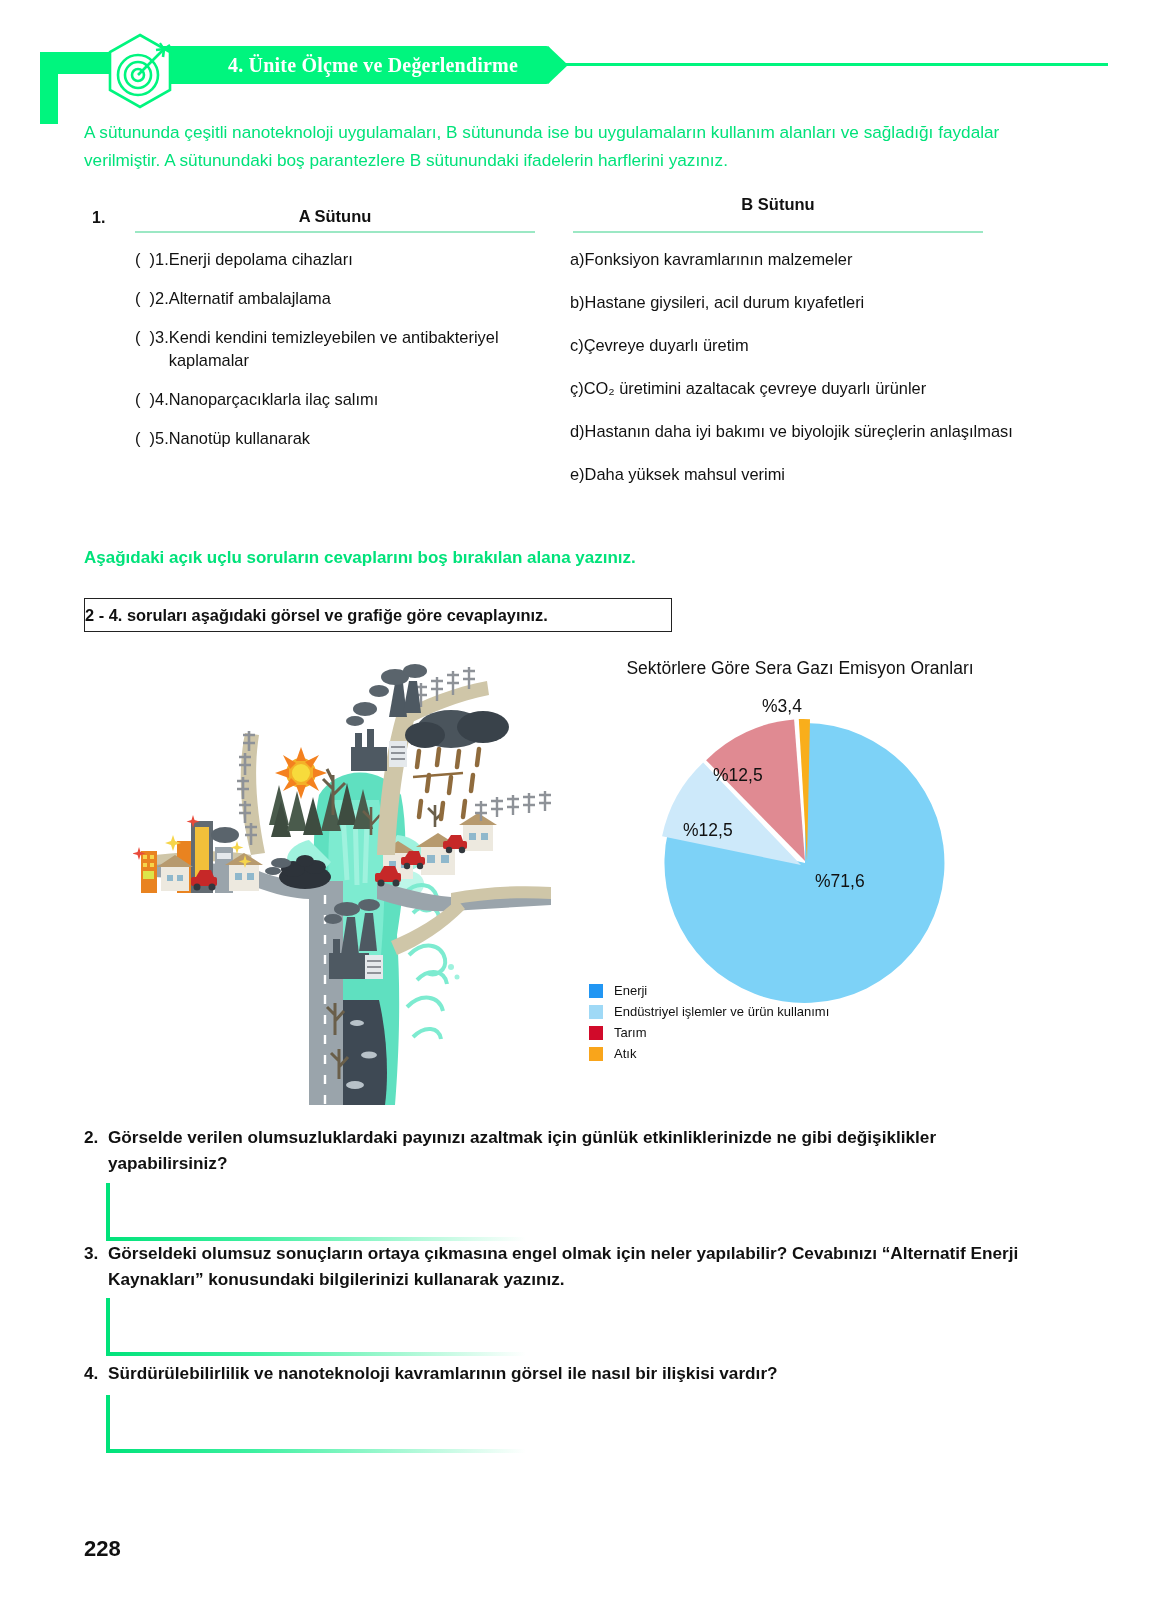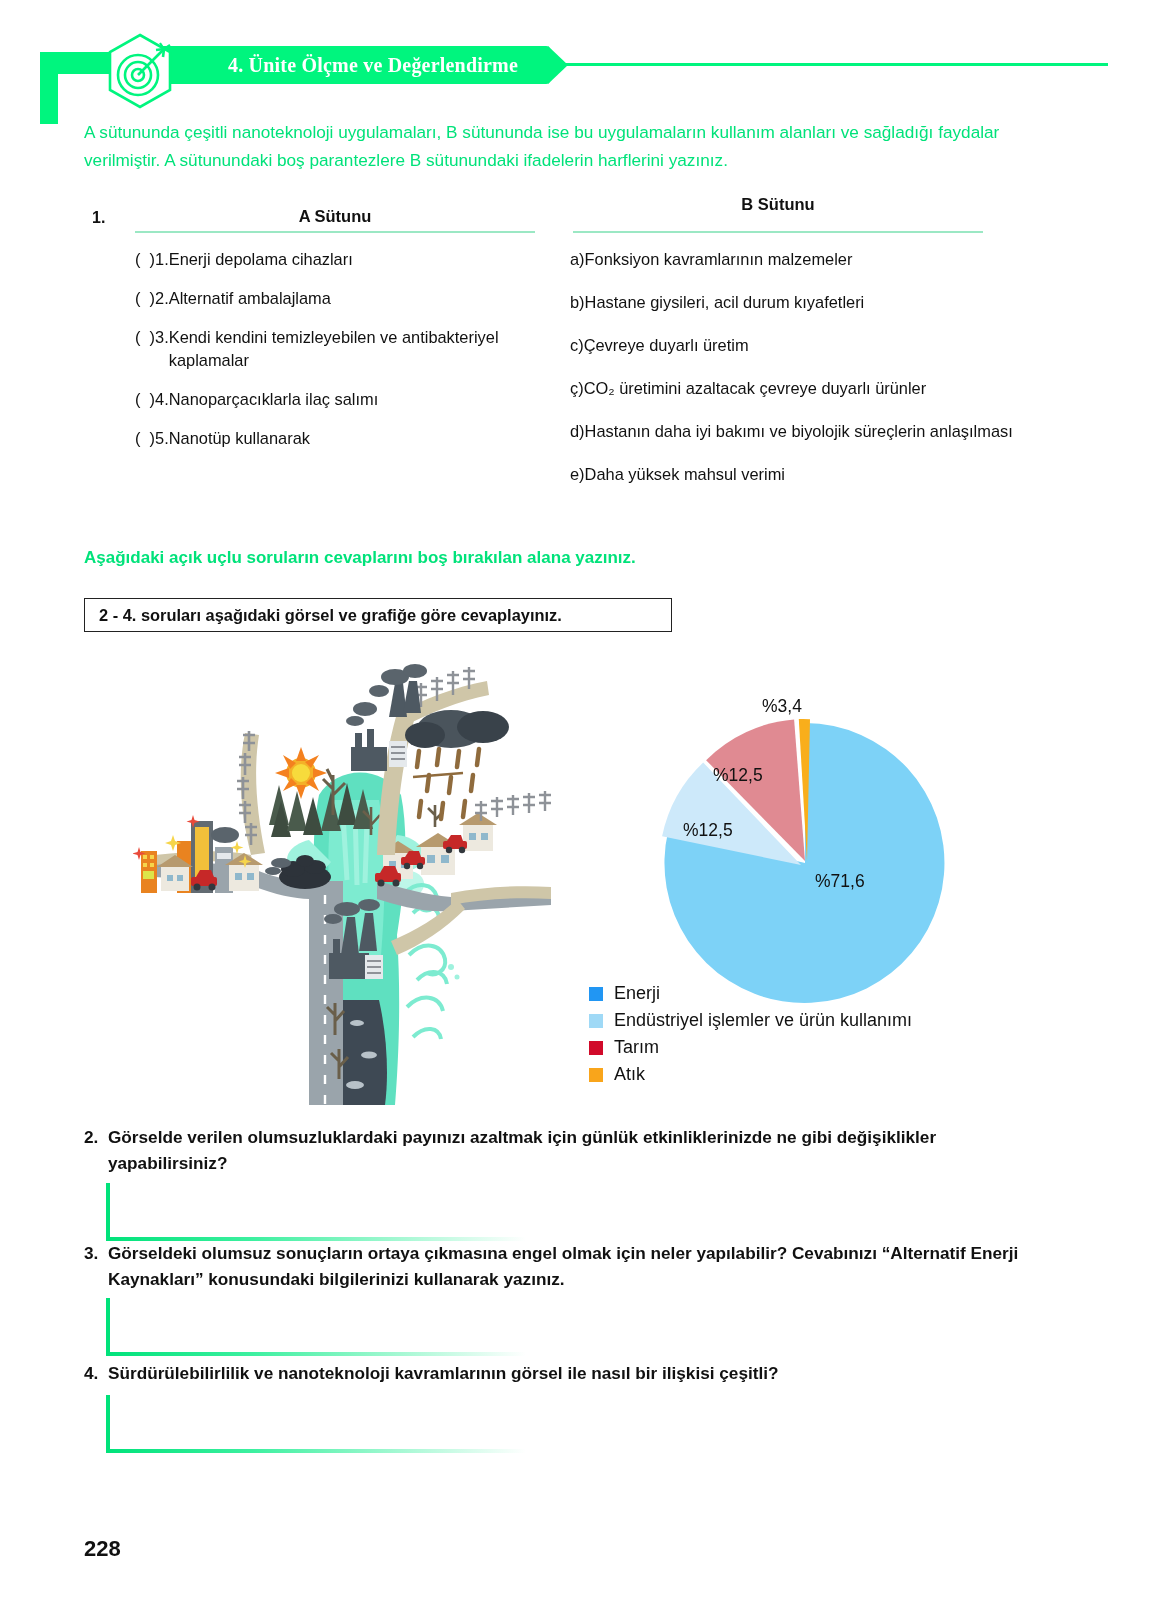--- a/index.html
+++ b/index.html
@@ -164,21 +164,20 @@
   }
   .boxed-note {
     position: absolute;
     left: 84px;
     top: 598px;
     width: 588px;
     height: 34px;
     border: 1.6px solid #222;
     display: flex;
     align-items: center;
-    padding-left: 14px;
     box-sizing: border-box;
     font-size: 16.4px;
     font-weight: bold;
     color: #111;
   }
 
   
   .illus {
     position: absolute;
     left: 133px;
@@ -218,21 +217,21 @@
 
   .legend {
     position: absolute;
     left: 14px;
     top: 328px;
   }
   .legend-row {
     display: flex;
     align-items: center;
     margin-bottom: 6px;
-    font-size: 18px;
+    font-size: 13px;
     color: #111;
   }
   .legend-swatch {
     width: 14px;
     height: 14px;
     flex: none;
     margin-right: 11px;
   }
 
   
@@ -619,20 +618,21 @@
 
   <g stroke="#6A5F4A" stroke-width="3" fill="none">
     <path d="M202 380 L202 348 M202 360 L194 352 M202 366 L211 356"></path>
     <path d="M206 424 L206 394 M206 406 L198 398 M206 412 L215 402"></path>
   </g>
 
   <path d="M258 286 C282 276 306 262 324 244 L332 254 C312 274 288 290 264 300 Z" fill="#CFC6A8"></path>
 </svg>
 
 <div class="chart-wrap">
+  <div class="chart-title">Sektörlere Göre Sera Gazı Emisyon Oranları</div>
 
   <svg class="pie-svg" width="300" height="300" viewBox="0 0 300 300">
 
     <path d="M150 150 L150 10 A140 140 0 1 1 13.3 117.4 Z" fill="#7DD2F7"></path>
 
     <path d="M146 152 L7.1 123.3 A140 140 0 0 1 48.2 49.5 Z" fill="#CDE9FA"></path>
 
     <path d="M150 148 L51.1 47.2 A140 140 0 0 1 139.1 6.4 Z" fill="#E08A92"></path>
 
     <path d="M152 148 L143.8 6.1 A140 140 0 0 1 155 6.2 Z" fill="#F9AE1B"></path>
@@ -676,20 +676,20 @@
   <span class="oq-num">3.</span>
   <div class="oq-body">Görseldeki olumsuz sonuçların ortaya çıkmasına engel olmak için neler yapılabilir? Cevabınızı “Alternatif Enerji Kaynakları” konusundaki bilgilerinizi kullanarak yazınız.</div>
 </div>
 <div class="answer-bracket" style="left:106px; top:1298px;">
   <div class="vbar"></div>
   <div class="hbar"></div>
 </div>
 
 <div class="oq" style="left:84px; top:1360px; width:960px;">
   <span class="oq-num">4.</span>
-  <div class="oq-body">Sürdürülebilirlilik ve nanoteknoloji kavramlarının görsel ile nasıl bir ilişkisi çeşitli?</div>
+  <div class="oq-body">Sürdürülebilirlilik ve nanoteknoloji kavramlarının görsel ile nasıl bir ilişkisi vardır?</div>
 </div>
 <div class="answer-bracket" style="left:106px; top:1395px;">
   <div class="vbar"></div>
   <div class="hbar"></div>
 </div>
 
 <div class="page-number">228</div>
 
 </body></html>

